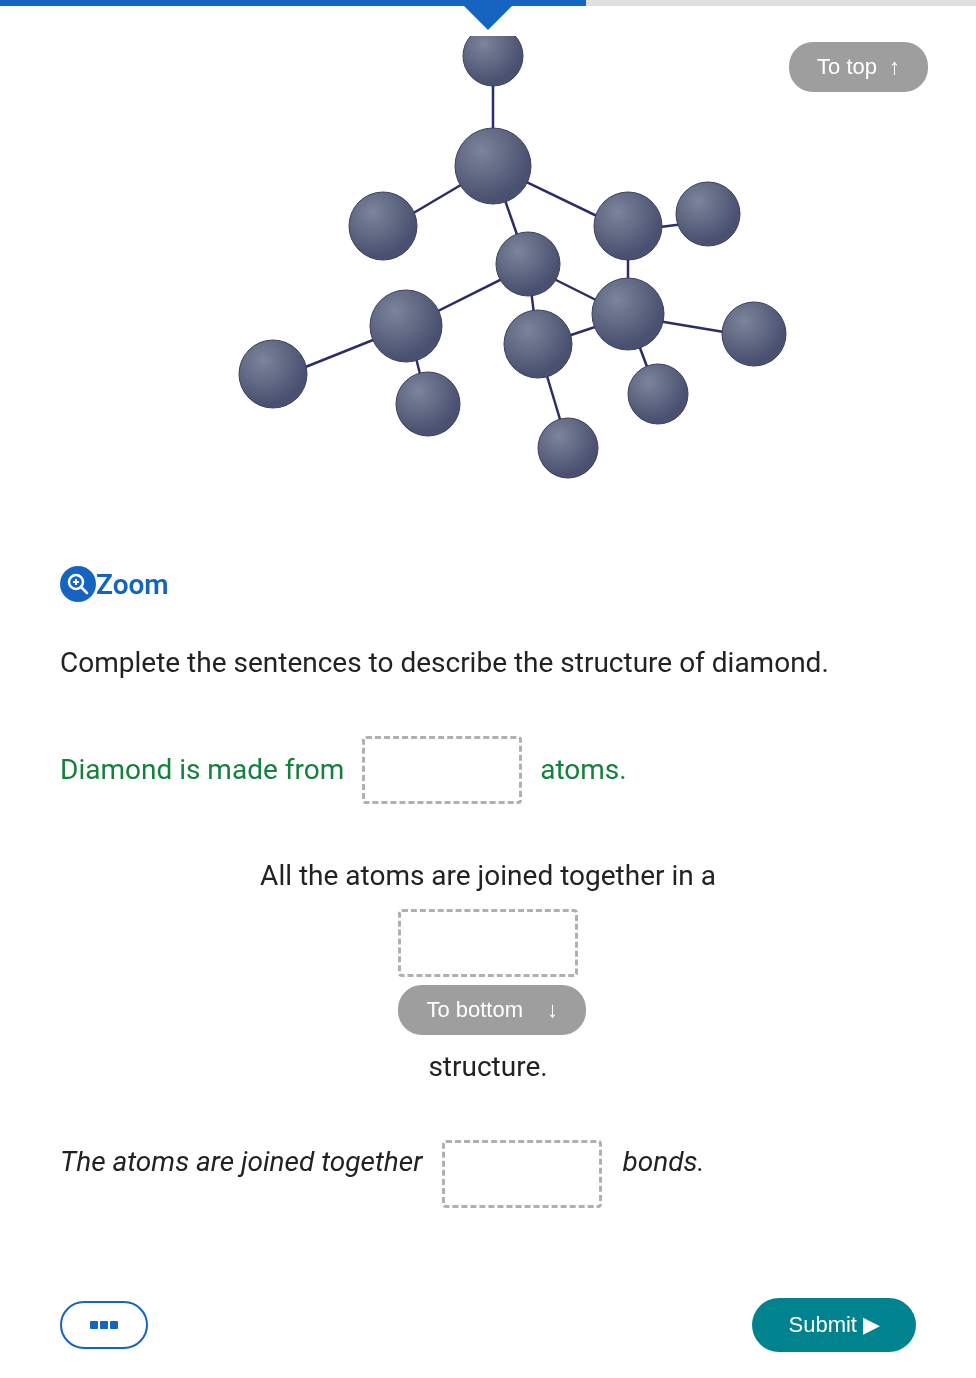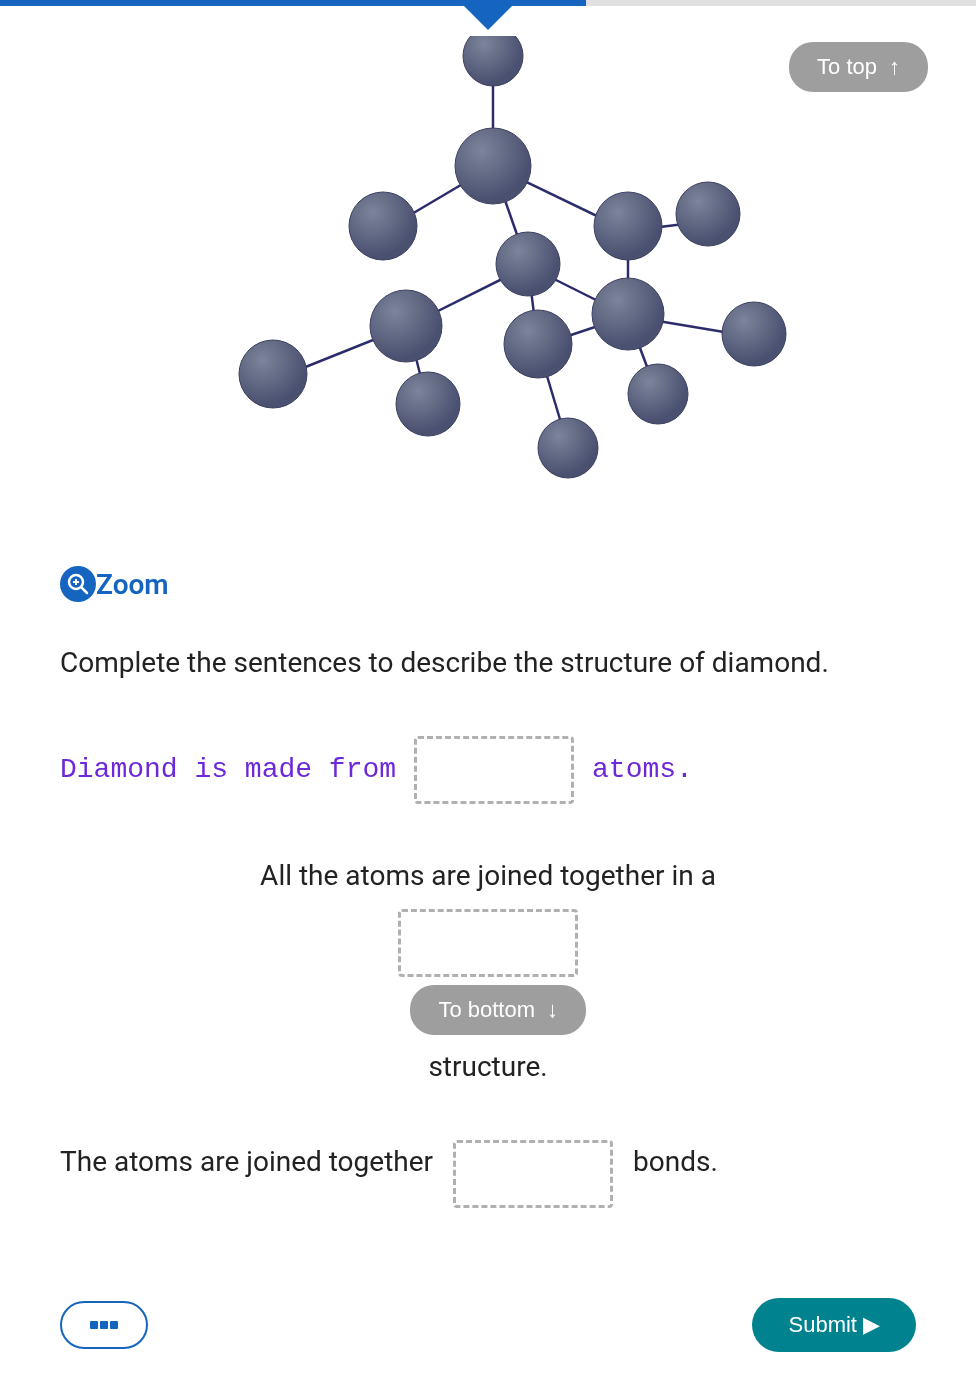--- a/index.html
+++ b/index.html
@@ -124,22 +124,21 @@
       align-items: center;
       flex-wrap: wrap;
       margin-bottom: 50px;
       font-size: 28px;
       color: #222;
       line-height: 1.6;
       gap: 10px;
     }
     .sentence-row .sentence-text {
       font-size: 28px;
-      color: #6d28d9;
-      font-family: Liberation Mono, monospace;
+      color: #15803d;
     }
     .blank-box {
       display: inline-flex;
       align-items: center;
       justify-content: center;
       min-width: 160px;
       height: 68px;
       border: 3px dashed #b0b0b0;
       border-radius: 4px;
       margin: 0 8px;
@@ -152,21 +151,21 @@
       top: -6px;
       left: -6px;
       right: -6px;
       bottom: -6px;
     }
 
     
     .to-bottom-btn {
       display: inline-flex;
       align-items: center;
-      gap: 12px;
+      gap: 24px;
       background: #9e9e9e;
       color: #fff;
       border: none;
       border-radius: 24px;
       padding: 12px 28px;
       font-size: 22px;
       font-weight: 500;
       cursor: pointer;
       margin-left: 8px;
     }
@@ -336,21 +335,21 @@
         <div class="blank-box" style="min-width: 180px;"></div>
         <button class="to-bottom-btn">
           <span>To bottom</span>
           <span>↓</span>
         </button>
       </div>
       <span>structure.</span>
     </div>
   </div>
 
-  <div style="display: flex; align-items: flex-start; flex-wrap: wrap; gap: 12px; font-size: 28px; color: #222; line-height: 1.6; margin-bottom: 30px;">
+  <div style="display: flex; align-items: flex-start; flex-wrap: wrap; gap: 12px; font-size: 28px; color: #222; line-height: 1.6; margin-bottom: 30px; font-style: italic;">
     <span>The atoms are joined together</span>
     <div class="blank-box" style="min-width: 160px;"></div>
     <span>bonds.</span>
   </div>
 </div>
 
 <div class="bottom-nav" style="position: relative; margin-top: 20px;">
   <button class="nav-btn-icon">
     <svg width="28" height="16" viewBox="0 0 28 16">
       <rect x="0" y="4" width="8" height="8" rx="1" fill="#1565c0"></rect>

